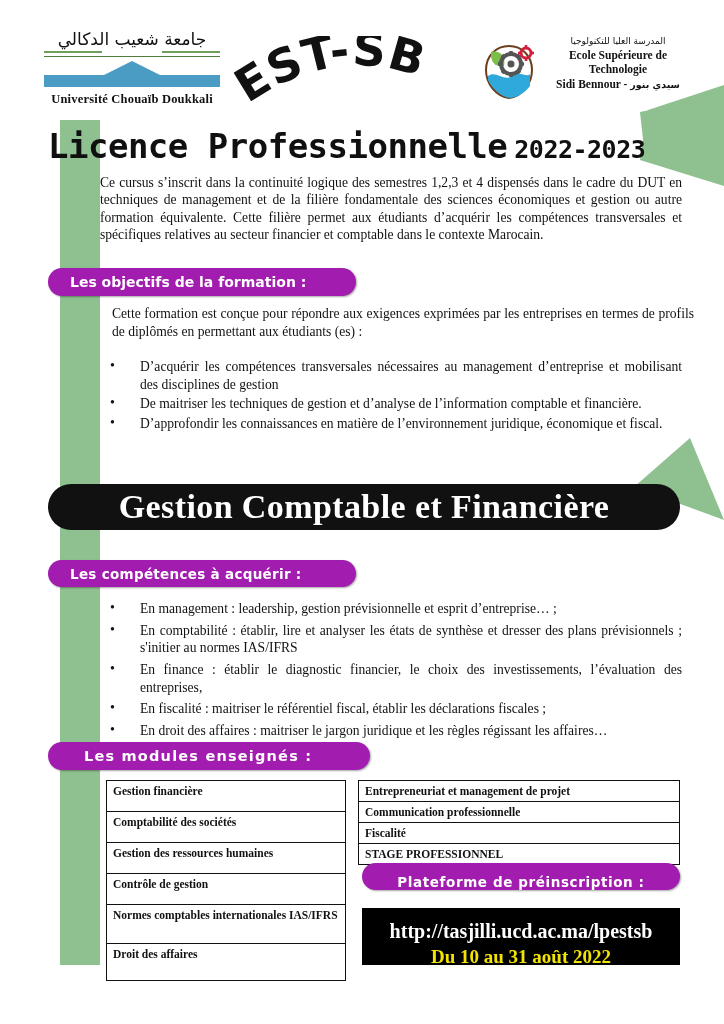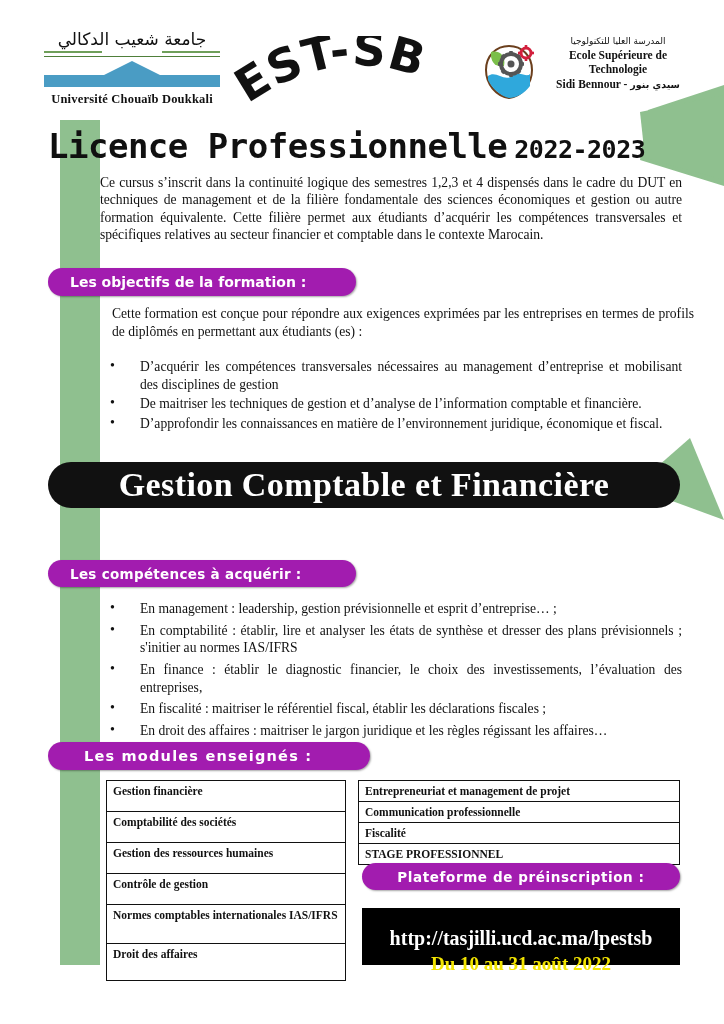--- a/index.html
+++ b/index.html
@@ -56,56 +56,56 @@
 
   .pill{position:absolute;z-index:7;background:#a21caf;color:#fff;border-radius:22px;
         font-family:"DejaVu Sans", sans-serif;font-weight:bold;
         display:flex;align-items:center;box-shadow:1px 1px 2px rgba(0,0,0,.35);}
   .pill.p-obj{left:48px;top:268px;width:286px;height:28px;font-size:14px;padding-left:22px;}
   .pill.p-comp{left:48px;top:560px;width:286px;height:27px;font-size:13.5px;padding-left:22px;
                letter-spacing:.3px;}
   .pill.p-mod{left:48px;top:742px;width:286px;height:28px;font-size:14.5px;padding-left:36px;
               letter-spacing:1.2px;}
   .pill.p-plat{left:362px;top:863px;width:318px;height:27px;font-size:13.5px;
-               justify-content:center;padding-left:0;letter-spacing:.6px;}
+               justify-content:center;padding-left:0;letter-spacing:.6px;align-items:flex-end;}
 
   .obj-lead{position:absolute;left:100px;top:305px;width:582px;z-index:6;
             font-size:13.6px;line-height:1.3;color:#111;text-align:justify;padding-left:12px;}
 
   ul.bl{position:absolute;margin:0;padding:0;list-style:none;z-index:6;color:#111;}
   ul.bl li{position:relative;padding-left:40px;font-size:13.6px;line-height:1.3;
            margin-bottom:2px;text-align:justify;}
   ul.bl li:before{content:"\2022";position:absolute;left:10px;top:-1px;font-size:14px;}
 
   ul.obj-list{left:100px;top:358px;width:582px;}
   ul.comp-list{left:100px;top:600px;width:582px;}
   ul.comp-list li{margin-bottom:4px;}
 
   
-  .banner{position:absolute;left:48px;top:462px;width:632px;height:46px;
+  .banner{position:absolute;left:48px;top:484px;width:632px;height:46px;
           background:#111;border-radius:31px;z-index:7;
           display:flex;align-items:center;justify-content:center;}
   .banner span{font-family:"Liberation Serif", serif;font-weight:bold;font-size:34px;
                color:#fff;letter-spacing:.4px;}
 
   
   .tbl{position:absolute;z-index:6;border-collapse:collapse;background:#fff;
        border:1.6px solid #111;}
   .tbl td{border:1.2px solid #111;font-family:"Liberation Serif", serif;
           font-weight:bold;font-size:11.5px;color:#111;padding:4px 6px;
           vertical-align:top;}
 
   .tbl-left{left:106px;top:780px;width:240px;}
   .tbl-left td{height:22px;margin-top:31px;}
   .tbl-right{left:358px;top:780px;width:322px;}
   .tbl-right td{height:11px;margin-left:15px;}
 
   
   .urlbox{position:absolute;left:362px;top:908px;width:318px;height:57px;
-          background:#000;z-index:7;text-align:center;padding-top:17px;box-sizing:border-box;}
+          background:#000;z-index:7;text-align:center;padding-top:10px;box-sizing:border-box;}
   .urlbox .u{font-family:"Liberation Serif", serif;font-weight:bold;font-size:20px;
              color:#fff;line-height:1.35;}
   .urlbox .d{font-family:"Liberation Serif", serif;font-weight:bold;font-size:19px;
              color:#f2e400;line-height:1.25;}
 </style>
 </head>
 <body>
 
 <div class="page">
 

